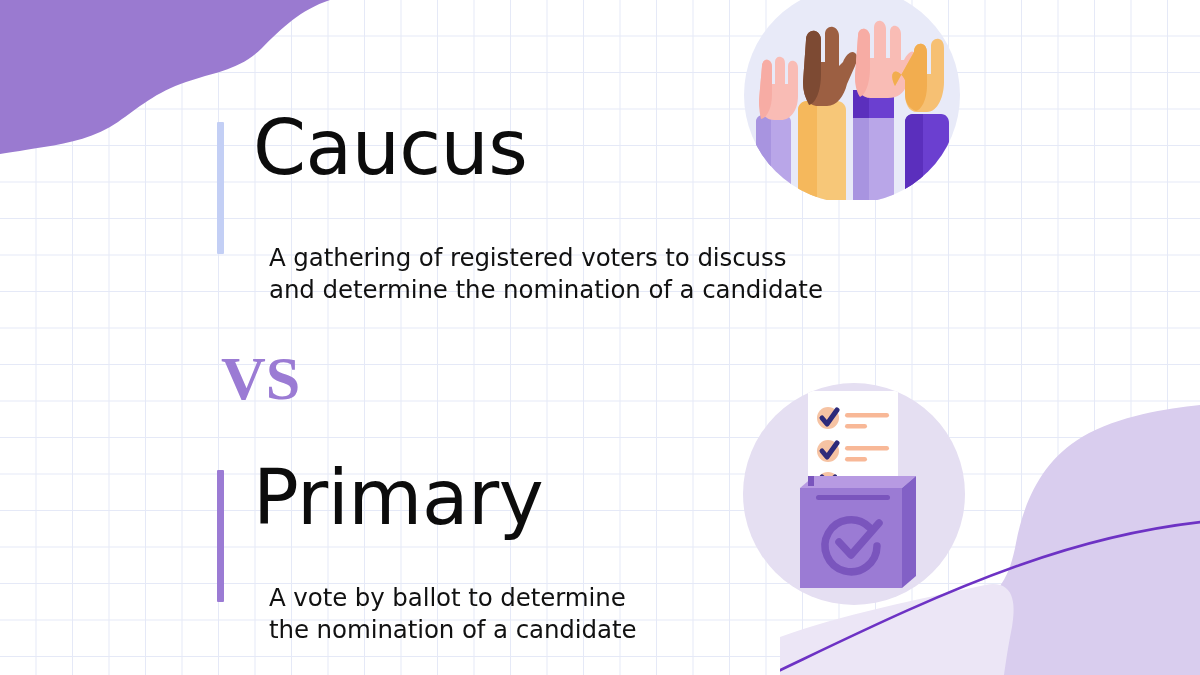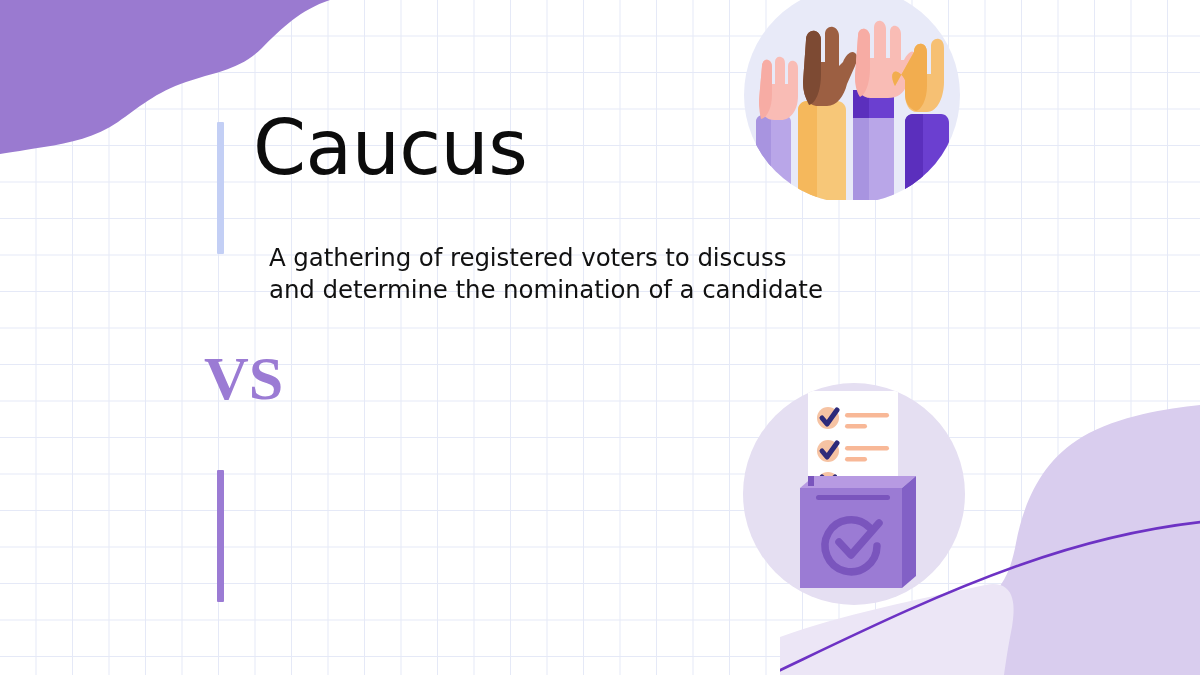--- a/index.html
+++ b/index.html
@@ -157,25 +157,32 @@
                  L194 46 C194 41 198 38 202 39 C206 40 207 44 207 48 L207 82
                  C207 96 201 112 190 112 L180 112 C172 112 168 104 168 94
                  L168 80 C165 74 160 70 157 72 C154 74 155 80 158 86 Z" fill="#f6c073"></path>
         <path d="M177 52 C177 46 181 43 185 44 C189 45 190 49 190 53 L190 86
                  C190 100 184 110 179 111 C171 108 168 101 168 94 L168 80
                  C165 74 160 70 157 72 C154 74 155 80 158 86 Z" fill="#f2ad4f"></path>
       </g>
     </g>
   </svg>
 
-  <div class="vs" style="left:204px;top:347px;">VS</div>
+  <div class="vs" style="left:221px;top:347px;">VS</div>
 
   <div class="accent-bar" style="left:217px;top:470px;height:132px;background:#9b7bd4;"></div>
 
-
+  <div class="block" style="left:253px;top:460px;">
+    <h1 class="title">Primary</h1>
+  </div>
+
+  <div class="block" style="left:257px;top:570px;">
+    <p class="desc">A vote by ballot to determine
+the nomination of a candidate</p>
+  </div>
 
   <svg class="illus illus-ballot" viewBox="0 0 232 222">
     <defs>
       <clipPath id="ballotClip">
         <circle cx="116" cy="111" r="111"></circle>
       </clipPath>
     </defs>
     <circle cx="116" cy="111" r="111" fill="#e5dff2"></circle>
     <g clip-path="url(#ballotClip)">
 

